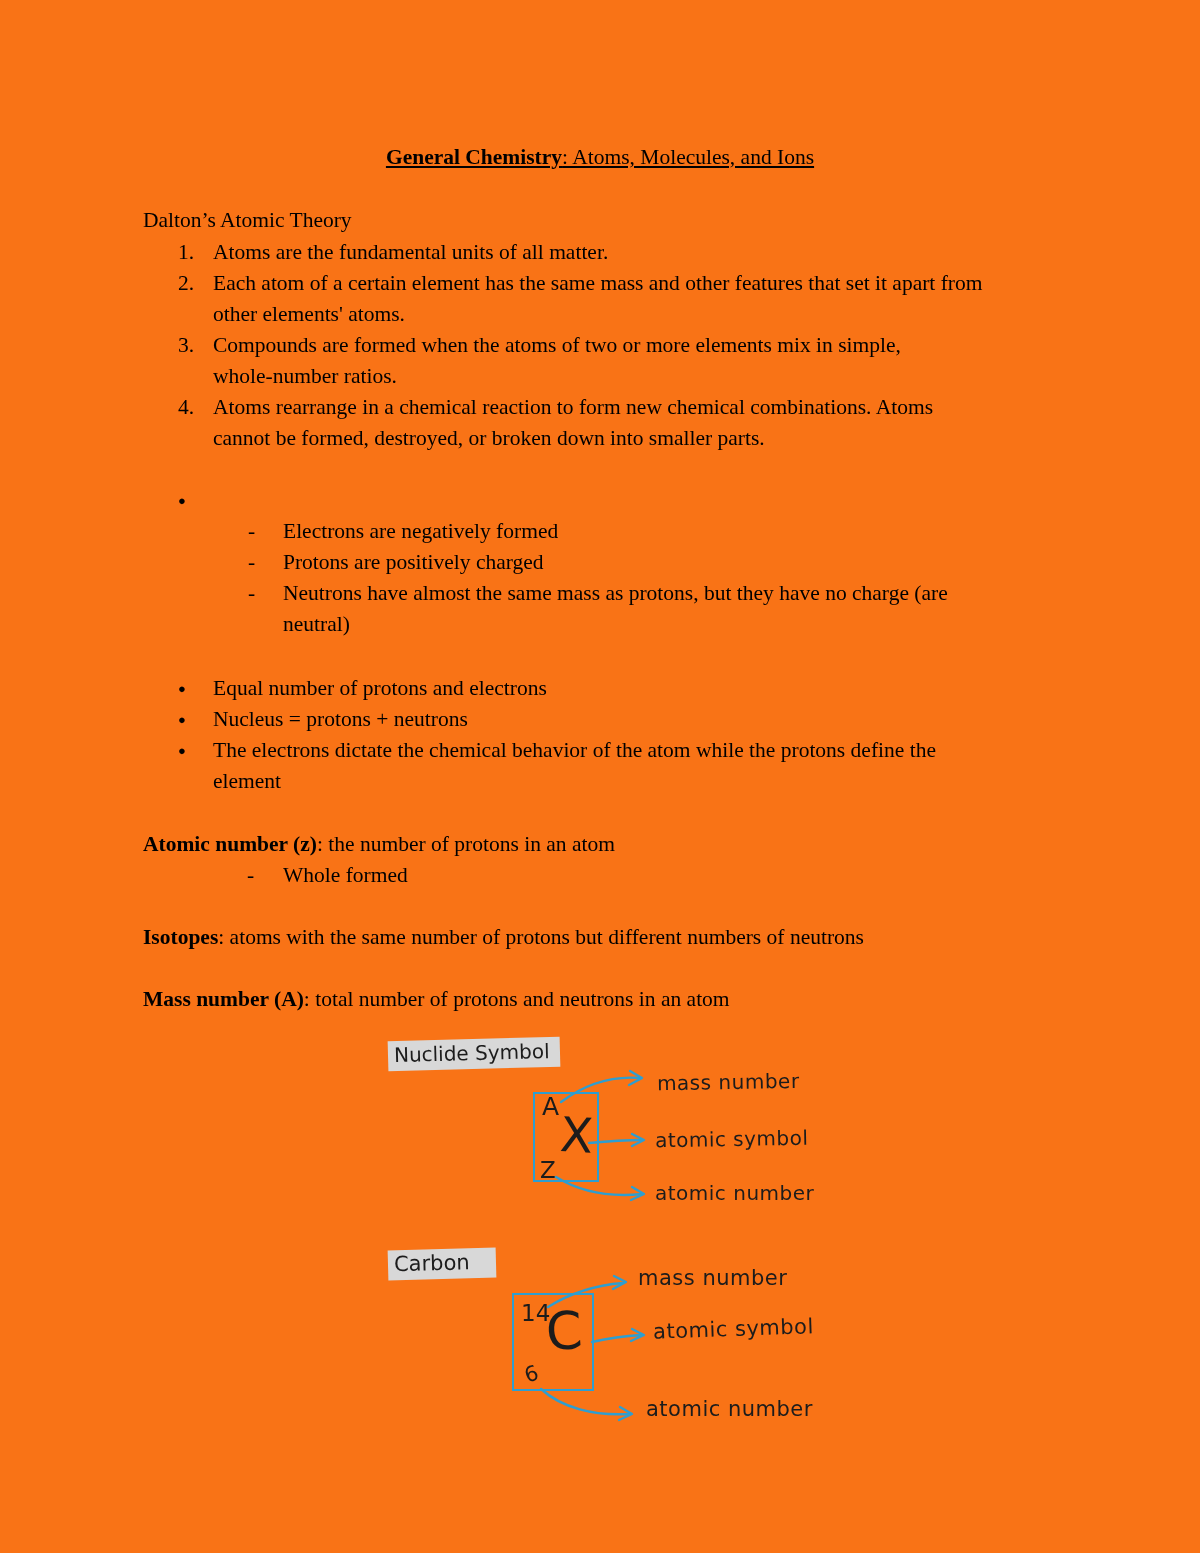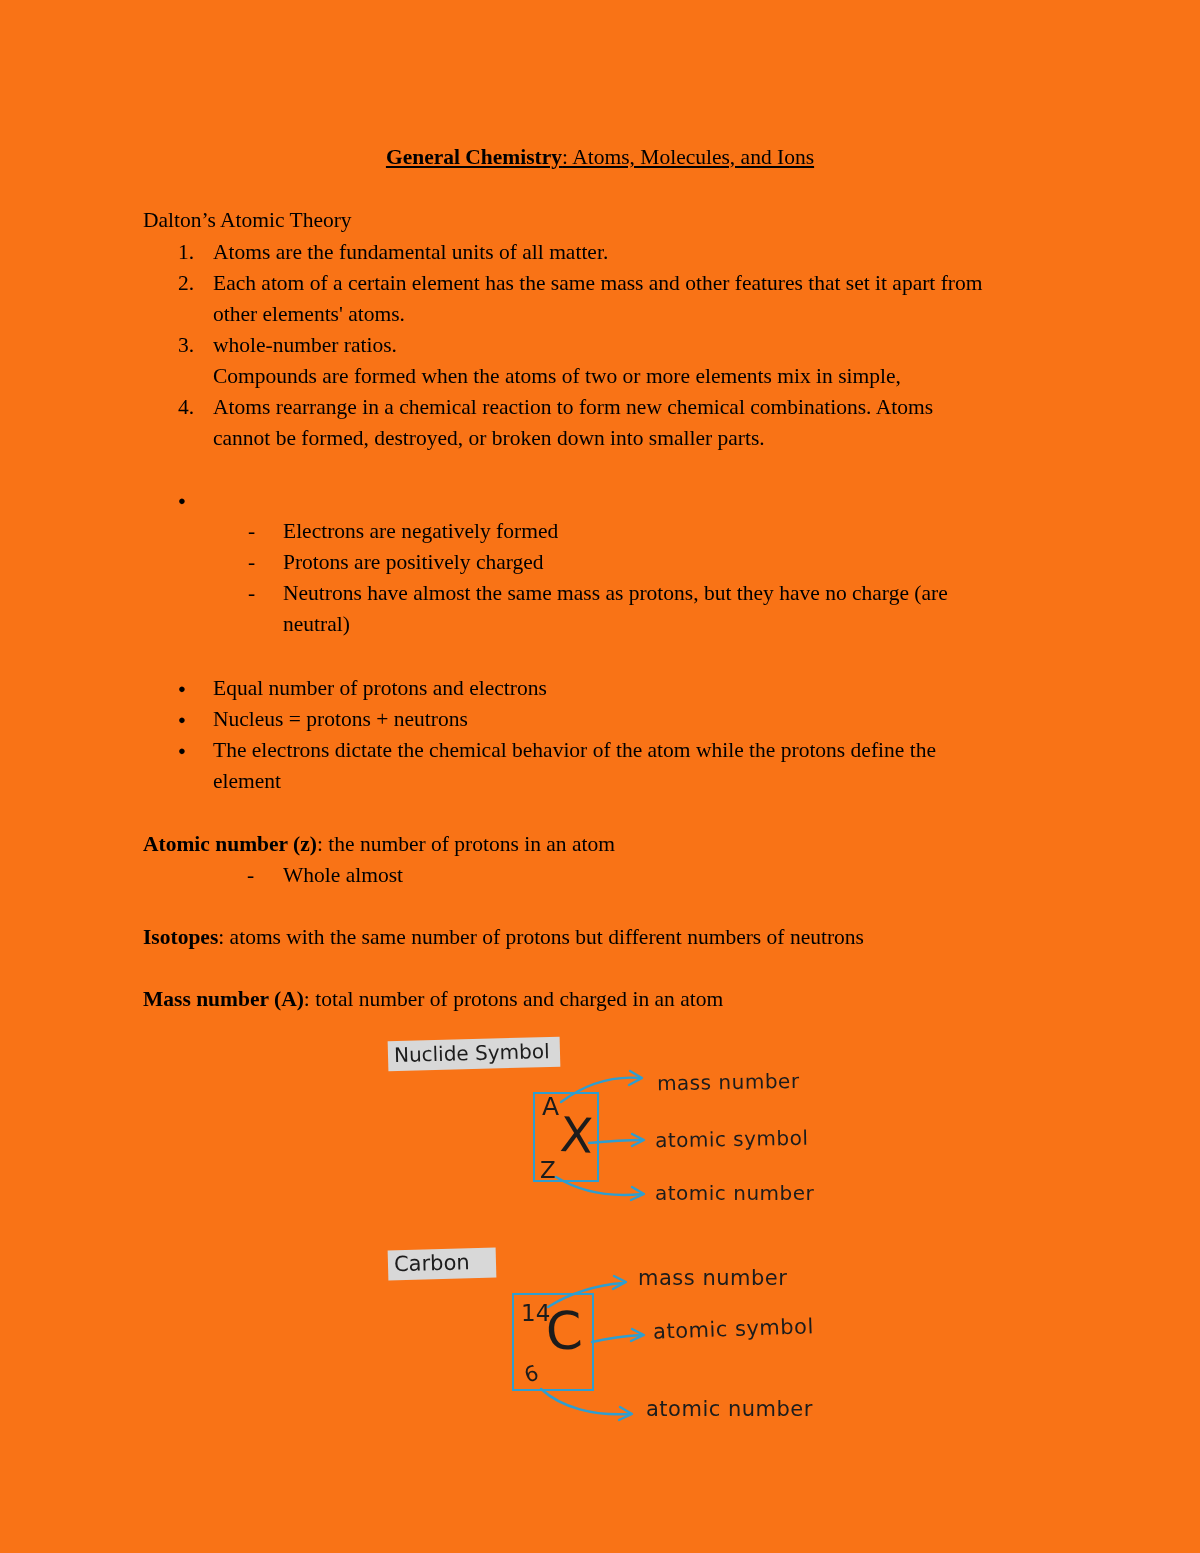--- a/index.html
+++ b/index.html
@@ -76,22 +76,22 @@
     <div class="li">
       <span class="mk">2.</span>
       <div>
         <div>Each atom of a certain element has the same mass and other features that set it apart from</div>
         <div>other elements' atoms.</div>
       </div>
     </div>
     <div class="li">
       <span class="mk">3.</span>
       <div>
+        <div>Compounds are formed when the atoms of two or more elements mix in simple,</div>
         <div>whole-number ratios.</div>
-        <div>Compounds are formed when the atoms of two or more elements mix in simple,</div>
       </div>
     </div>
     <div class="li">
       <span class="mk">4.</span>
       <div>
         <div>Atoms rearrange in a chemical reaction to form new chemical combinations. Atoms</div>
         <div>cannot be formed, destroyed, or broken down into smaller parts.</div>
       </div>
     </div>
   </div>
@@ -139,26 +139,26 @@
       <div>
         <div>The electrons dictate the chemical behavior of the atom while the protons define the</div>
         <div>element</div>
       </div>
     </div>
   </div>
 
   <div id="def-atomic" class="def"><span class="b">Atomic number (z)</span><span>: the number of protons in an atom</span></div>
   <div id="def-atomic-sub">
     <span class="mk">-</span>
-    <span>Whole almost</span>
+    <span>Whole formed</span>
   </div>
 
   <div id="def-isotopes" class="def"><span class="b">Isotopes</span><span>: atoms with the same number of protons but different numbers of neutrons</span></div>
 
-  <div id="def-mass" class="def"><span class="b">Mass number (A)</span><span>: total number of protons and charged in an atom</span></div>
+  <div id="def-mass" class="def"><span class="b">Mass number (A)</span><span>: total number of protons and neutrons in an atom</span></div>
 
   <div id="diag-nuclide" class="diagram">
     <div class="hl-label hw">Nuclide Symbol</div>
     <div class="bluebox"></div>
     <span id="nuclide-A" class="boxchar hw">A</span>
     <span id="nuclide-X" class="boxchar hw">X</span>
     <span id="nuclide-Z" class="boxchar hw">Z</span>
     <svg class="arrows" viewBox="0 0 460 185">
       <path d="M 181,67 C 208,47 236,41 260,43"></path>
       <polyline points="250,36 262,43 249,50"></polyline>

